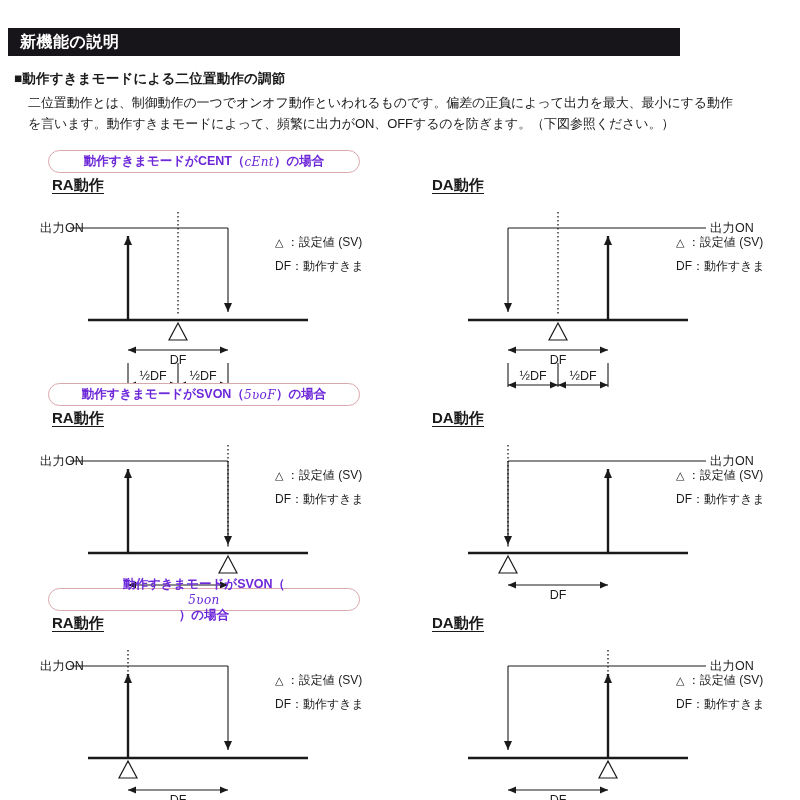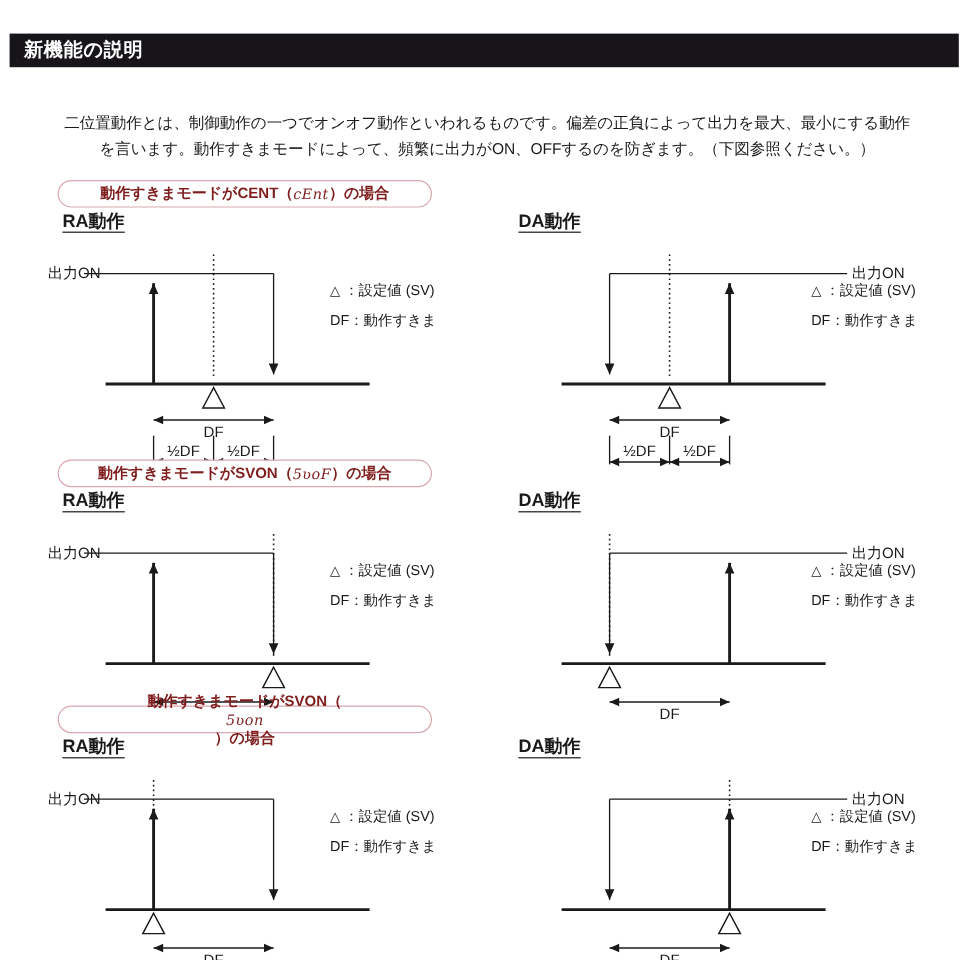--- a/index.html
+++ b/index.html
@@ -5,34 +5,34 @@
   html,body{margin:0;padding:0;}
   body{
     width:800px;height:800px;background:#ffffff;
     font-family:"Liberation Sans","DejaVu Sans",sans-serif;
     color:#1a1a1a;overflow:hidden;position:relative;
   }
   #page{position:relative;width:800px;height:800px;}
 
   
   .hdr-bar{
-    position:absolute;left:8px;top:28px;width:791px;height:28px;
+    position:absolute;left:8px;top:28px;width:672px;height:28px;
     background:#17141a;display:flex;align-items:center;
   }
   .hdr-bar .t{color:#fff;font-size:16px;font-weight:700;padding-left:12px;letter-spacing:.5px;}
 
   
   .sec-head{position:absolute;left:14px;top:70px;font-size:13.5px;font-weight:700;letter-spacing:.2px;}
-  .body-p{position:absolute;left:28px;top:92px;width:756px;font-size:13px;line-height:21px;letter-spacing:-.1px;text-align:center;}
+  .body-p{position:absolute;left:28px;top:92px;width:756px;font-size:13px;line-height:21px;letter-spacing:-.1px;}
 
   
   .pill{
     position:absolute;height:21px;border:1.4px solid #d9a7ae;border-radius:12px;
     background:#fff;display:flex;align-items:center;justify-content:center;
-    font-size:12.5px;font-weight:700;color:#7f1d1d;
+    font-size:12.5px;font-weight:700;color:#6d28d9;
   }
   .lcd{font-family:"DejaVu Serif",serif;font-style:italic;font-weight:400;font-size:12px;letter-spacing:.4px;text-align:right;}
 
   
   .chart{position:absolute;}
   .ra-label{
     position:absolute;font-size:15px;font-weight:700;
     border-bottom:1.2px solid #1a1a1a;padding-bottom:1px;line-height:14px;
   }
   .legend{position:absolute;font-size:12px;line-height:24px;white-space:nowrap;margin-left:20px;}
@@ -47,20 +47,23 @@
 </style>
 </head>
 <body>
 
 <div id="page">
 
   <div class="hdr-bar">
     <span class="t">新機能の説明</span>
   </div>
 
+  <div class="sec-head">
+    <span>■</span><span>動作すきまモードによる二位置動作の調節</span>
+  </div>
 
   <div class="body-p">
     <div>二位置動作とは、制御動作の一つでオンオフ動作といわれるものです。偏差の正負によって出力を最大、最小にする動作</div>
     <div>を言います。動作すきまモードによって、頻繁に出力がON、OFFするのを防ぎます。（下図参照ください。）</div>
   </div>
 
   <div id="sections-host">
       <div class="pill" style="left: 48px; top: 150px; width: 310px;">
         <span>動作すきまモードがCENT（</span>
         <span class="lcd">cEnt</span>

